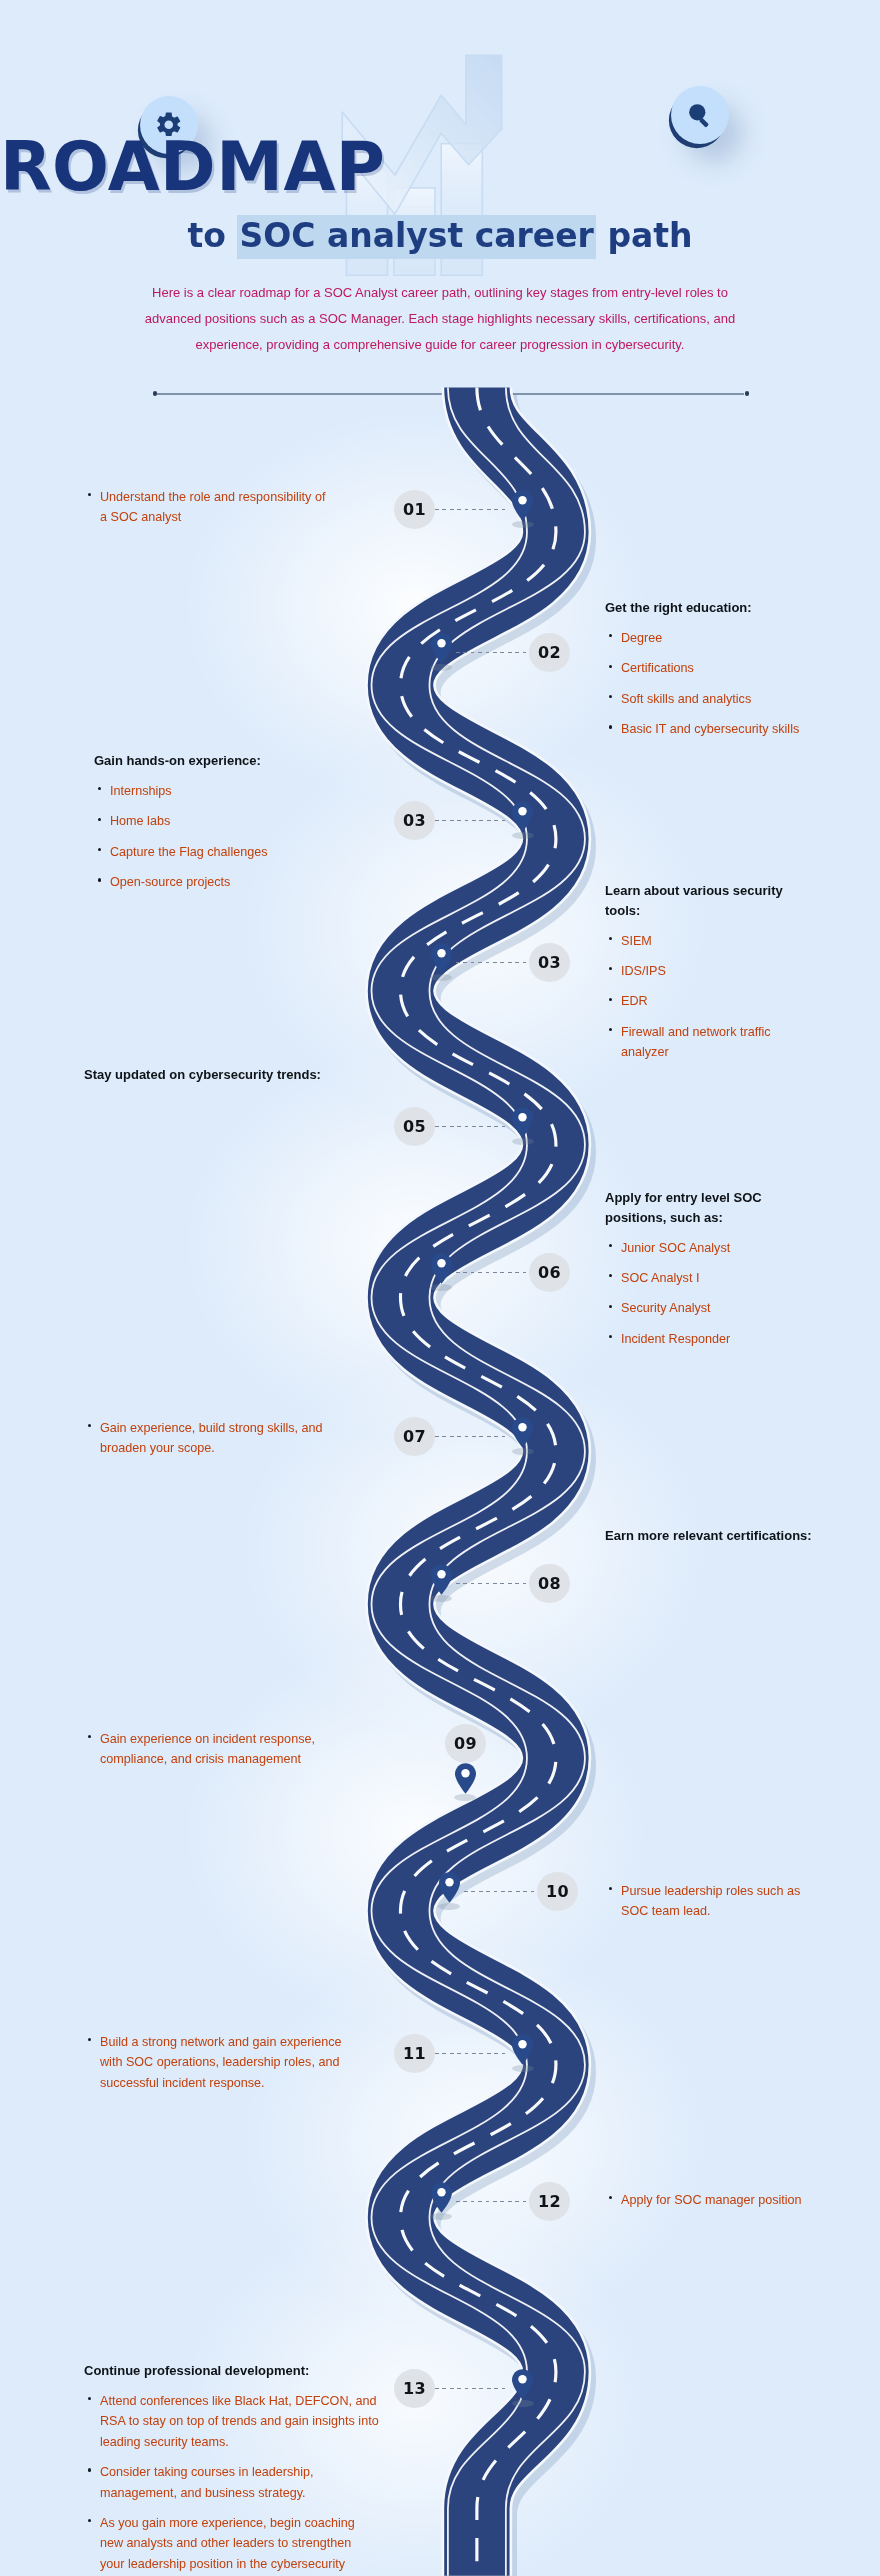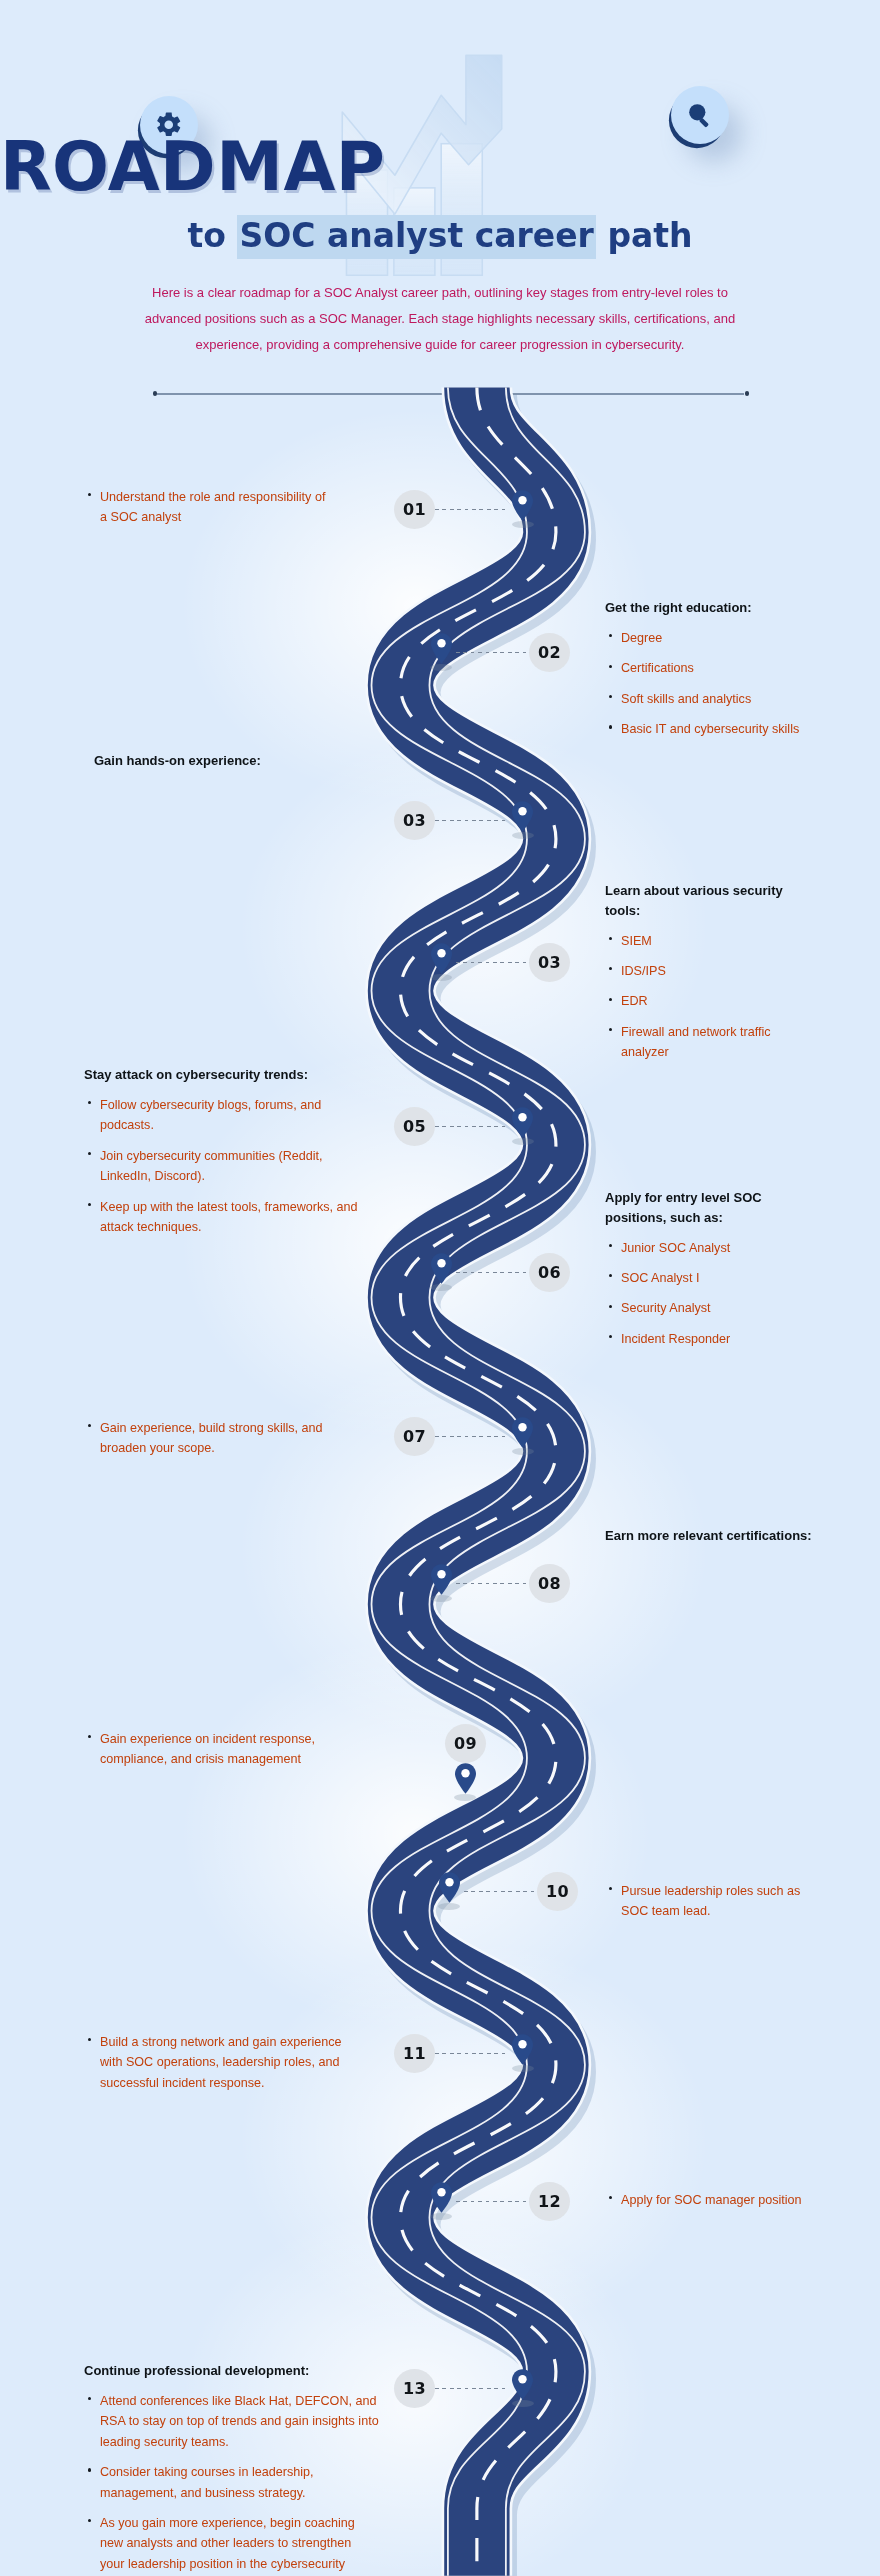--- a/index.html
+++ b/index.html
@@ -366,39 +366,40 @@
   <ul>
     <li>Degree</li>
     <li>Certifications</li>
     <li>Soft skills and analytics</li>
     <li>Basic IT and cybersecurity skills</li>
   </ul>
 </div>
 
 <div class="block" style="left:94px; top:751px; width:248px;">
   <h3>Gain hands-on experience:</h3>
+  <ul>
+    <li>Internships</li>
+    <li>Home labs</li>
+    <li>Capture the Flag challenges</li>
+    <li>Open-source projects</li>
+  </ul>
 </div>
 
 <div class="block" style="left:605px; top:881px; width:211px;">
   <h3>Learn about various security tools:</h3>
   <ul>
     <li>SIEM</li>
     <li>IDS/IPS</li>
     <li>EDR</li>
     <li>Firewall and network traffic analyzer</li>
   </ul>
 </div>
 
 <div class="block" style="left:84px; top:1065px; width:285px;">
-  <h3>Stay attack on cybersecurity trends:</h3>
-  <ul>
-    <li>Follow cybersecurity blogs, forums, and podcasts.</li>
-    <li>Join cybersecurity communities (Reddit, LinkedIn, Discord).</li>
-    <li>Keep up with the latest tools, frameworks, and attack techniques.</li>
-  </ul>
+  <h3>Stay updated on cybersecurity trends:</h3>
 </div>
 
 <div class="block" style="left:605px; top:1188px; width:221px;">
   <h3>Apply for entry level SOC positions, such as:</h3>
   <ul>
     <li>Junior SOC Analyst</li>
     <li>SOC Analyst I</li>
     <li>Security Analyst</li>
     <li>Incident Responder</li>
   </ul>

